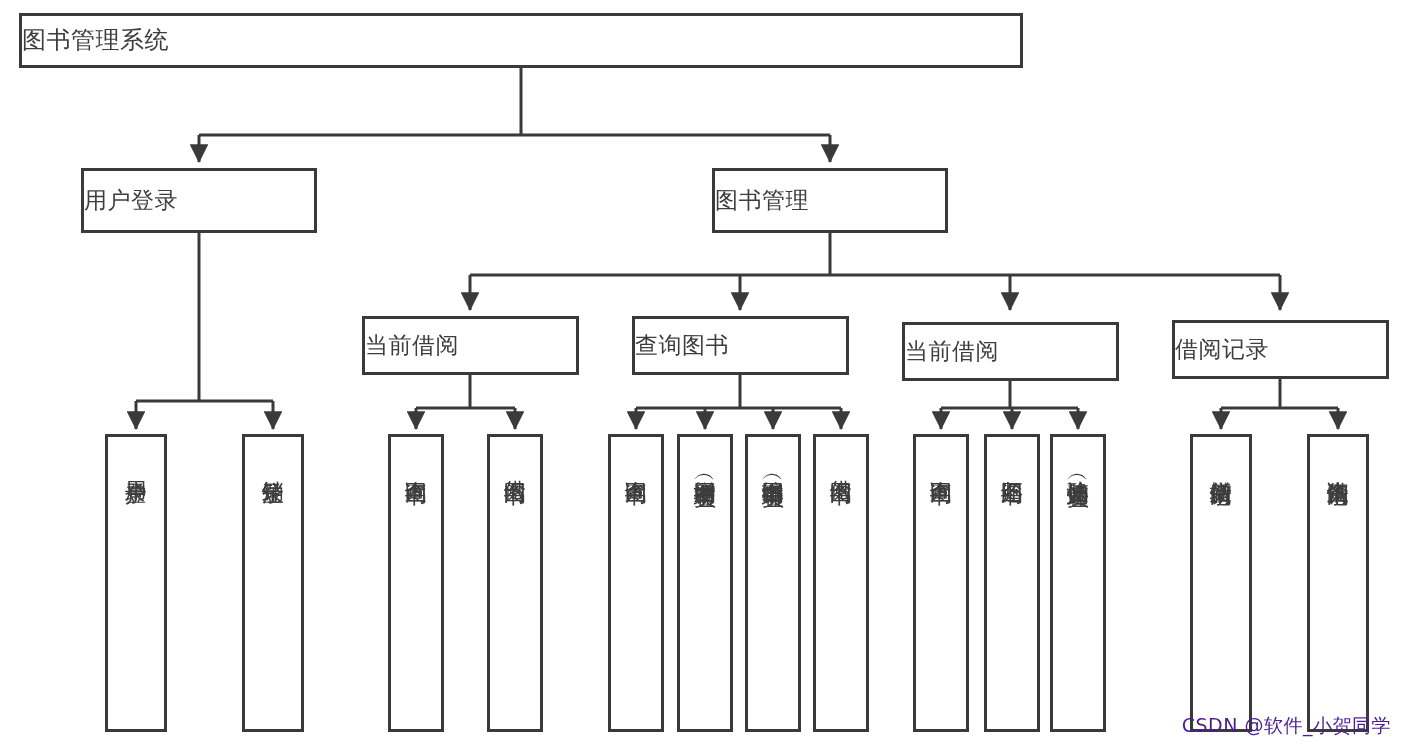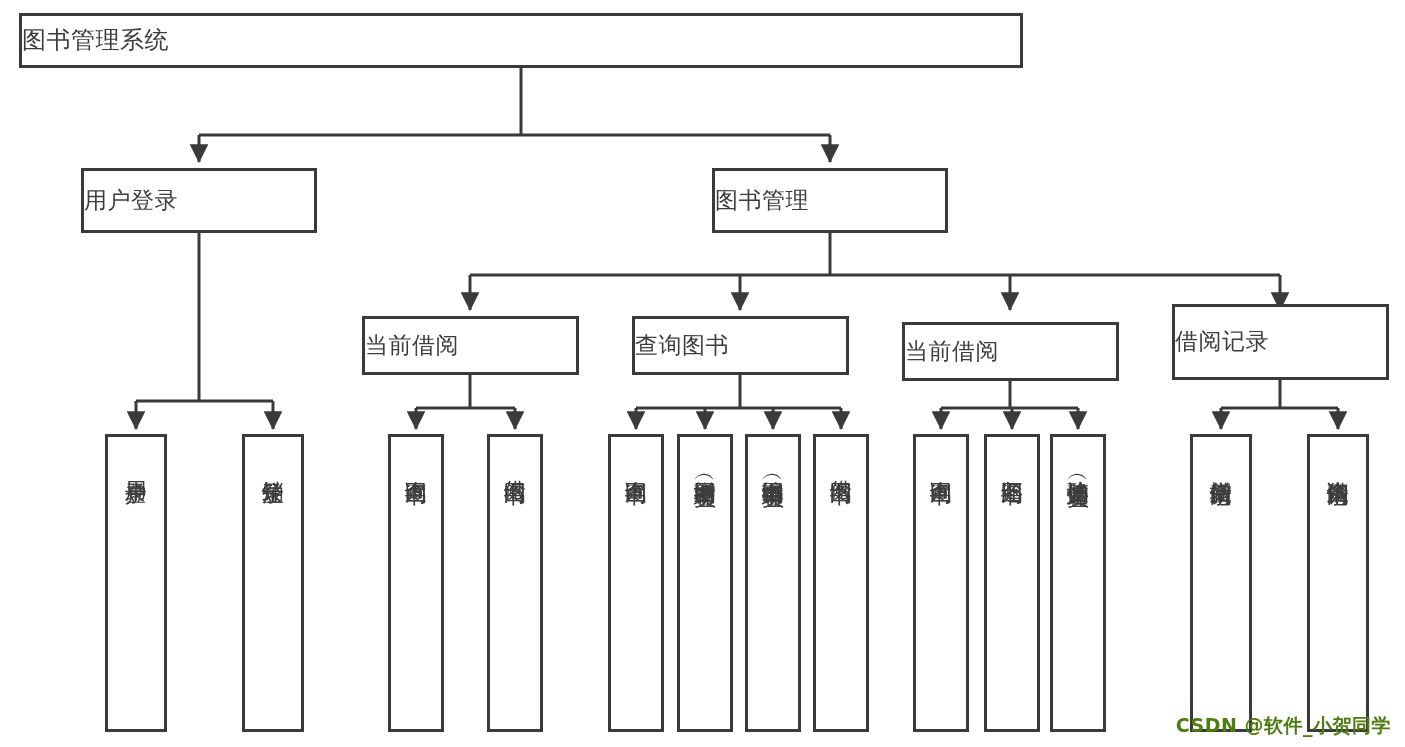--- a/index.html
+++ b/index.html
@@ -64,25 +64,24 @@
     letter-spacing: 1px;
     text-align: left;
     white-space: nowrap;
     color: #3d3d3d;
   }
   .watermark {
     position: absolute;
     right: 14px;
     bottom: 8px;
     font-size: 19px;
-    color: #4d7c0f;
+    color: #4c1d95;
     letter-spacing: 0.5px;
     z-index: 3;
     white-space: nowrap;
-    font-weight: bold;
   }
 </style>
 </head>
 <body>
 
 <div id="canvas">
 
   <svg id="wires" viewBox="0 0 1405 747" xmlns="http://www.w3.org/2000/svg">
     <defs>
       <marker id="arrow" viewBox="0 0 10 10" refX="9.5" refY="5" markerWidth="6.2" markerHeight="6.2" orient="auto-start-reverse">
@@ -146,21 +145,21 @@
 
   <div class="node" style="left:362px; top:316px; width:217px; height:59px;">
     <span class="label-h">当前借阅</span>
   </div>
   <div class="node" style="left:632px; top:316px; width:217px; height:59px;">
     <span class="label-h">查询图书</span>
   </div>
   <div class="node" style="left:902px; top:316px; width:217px; height:59px;margin-top:6px;">
     <span class="label-h">当前借阅</span>
   </div>
-  <div class="node" style="left:1172px; top:304px; width:217px; height:76px;">
+  <div class="node" style="left:1172px; top:320px; width:217px; height:59px;">
     <span class="label-h">借阅记录</span>
   </div>
 
   <div class="node leaf" style="left:105px; top:434px; width:62px; height:298px;">
     <span class="label-v">用户登录</span>
   </div>
   <div class="node leaf" style="left:242px; top:434px; width:62px; height:298px;">
     <span class="label-v">注销登录</span>
   </div>
 

